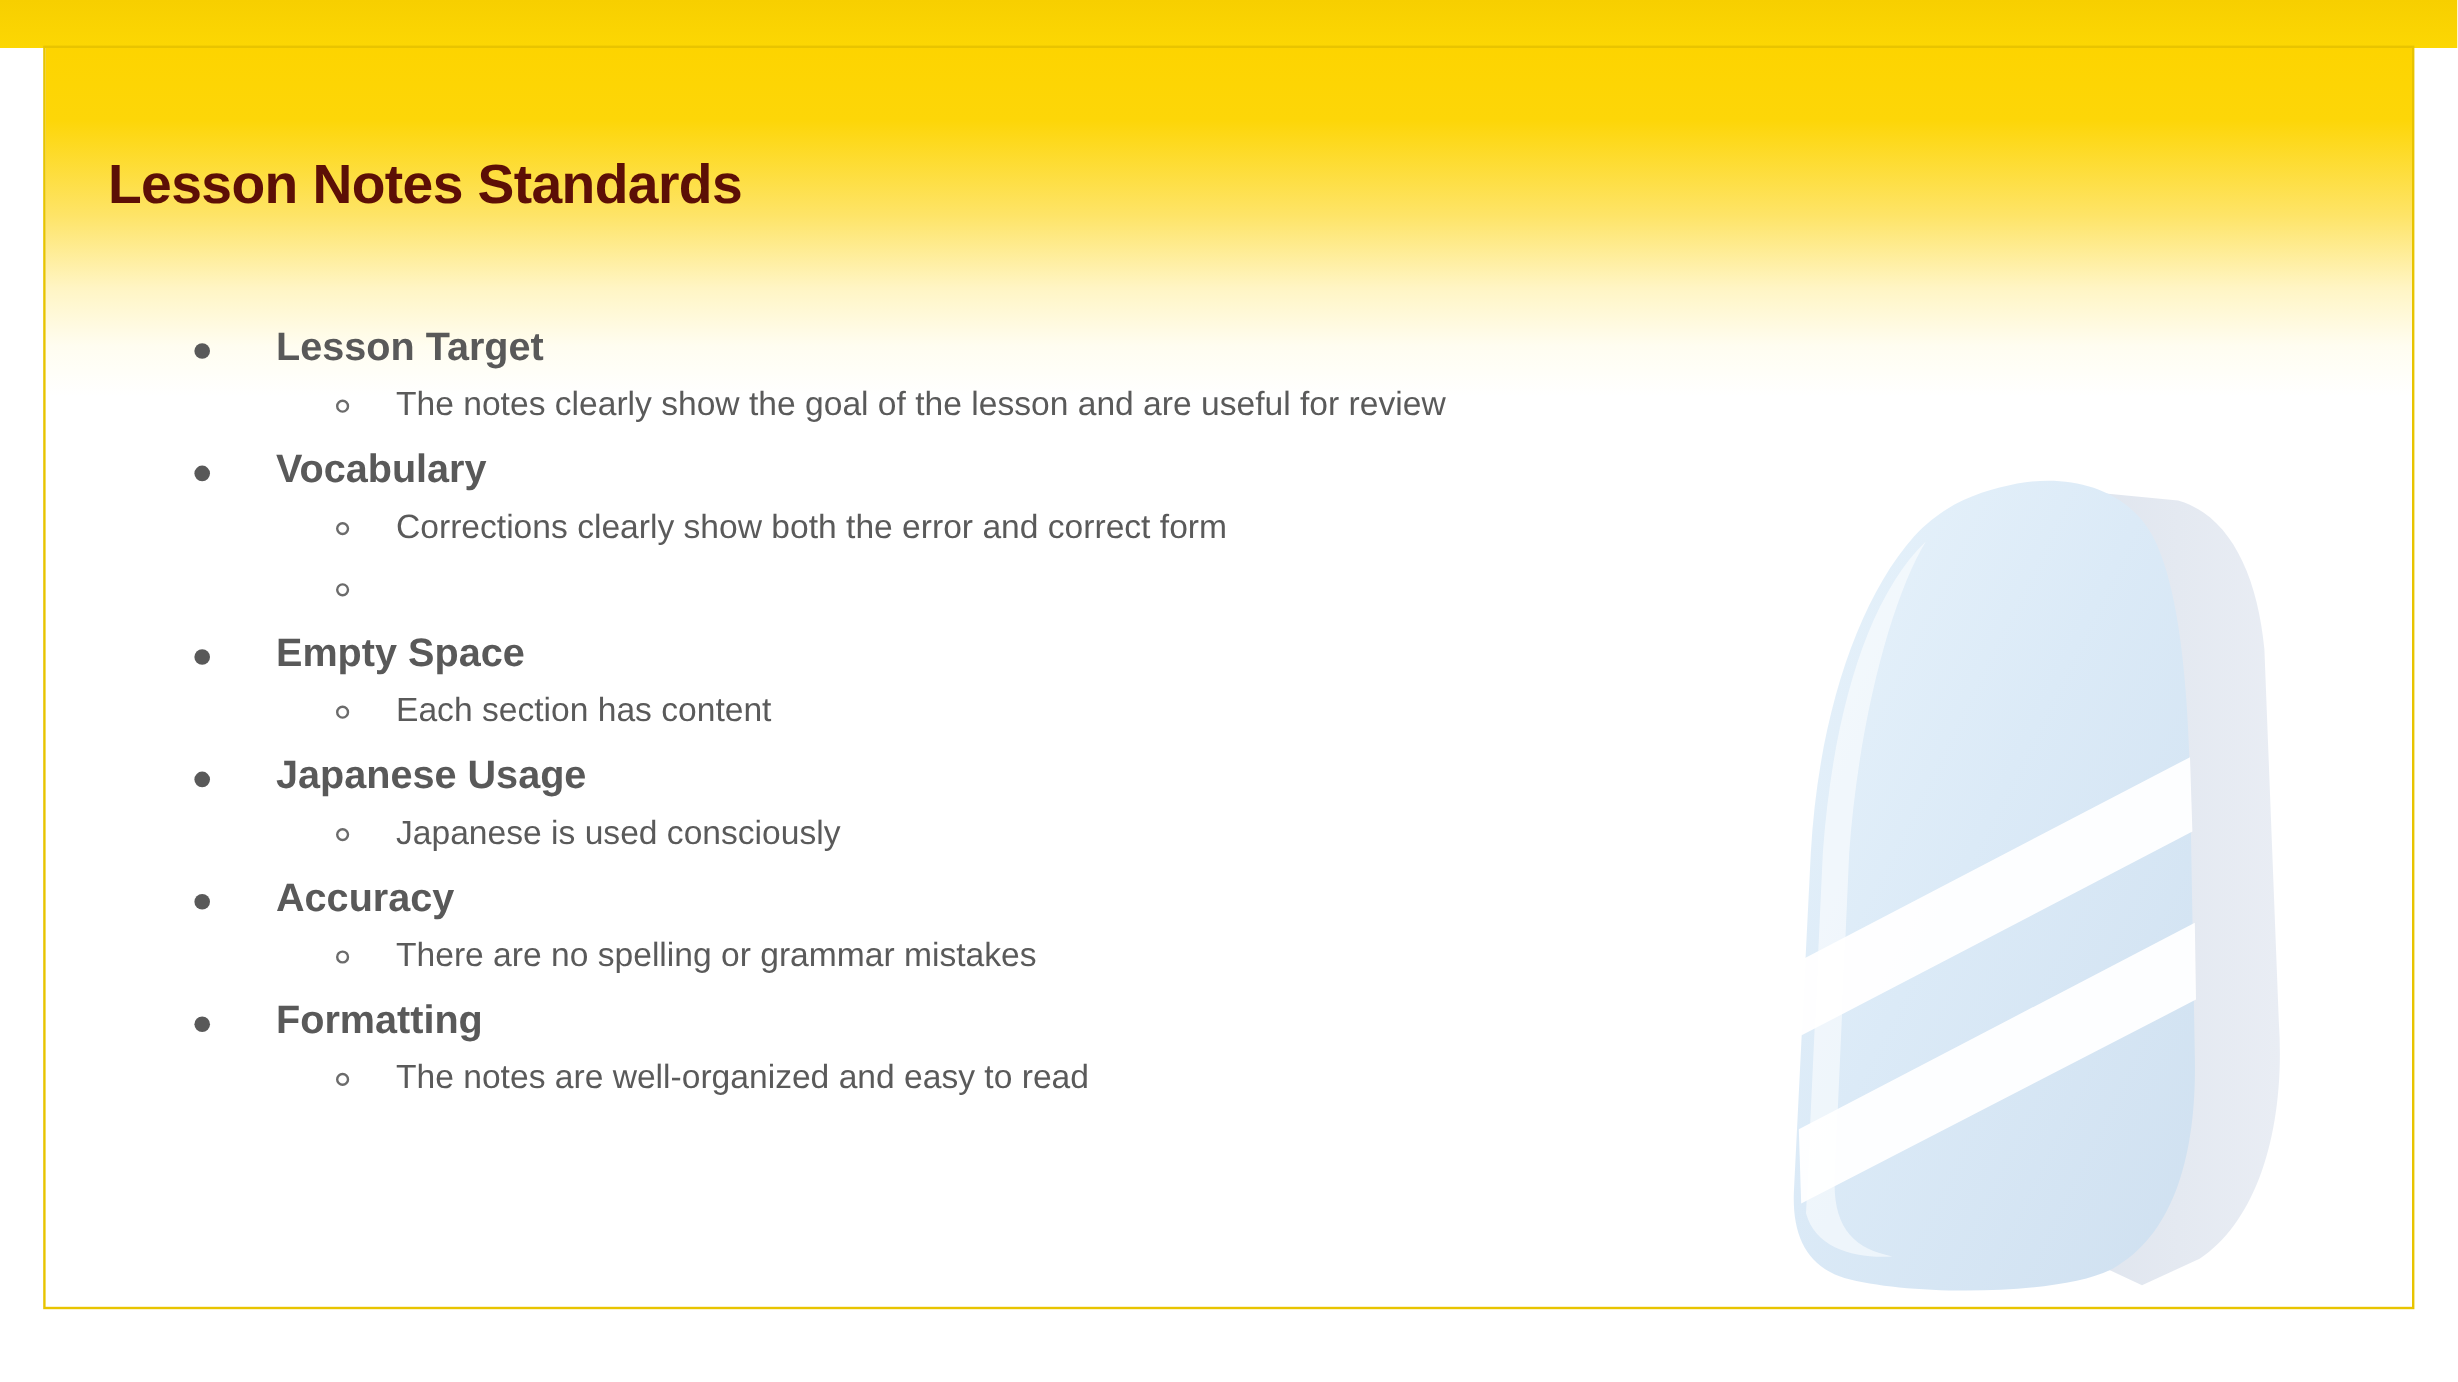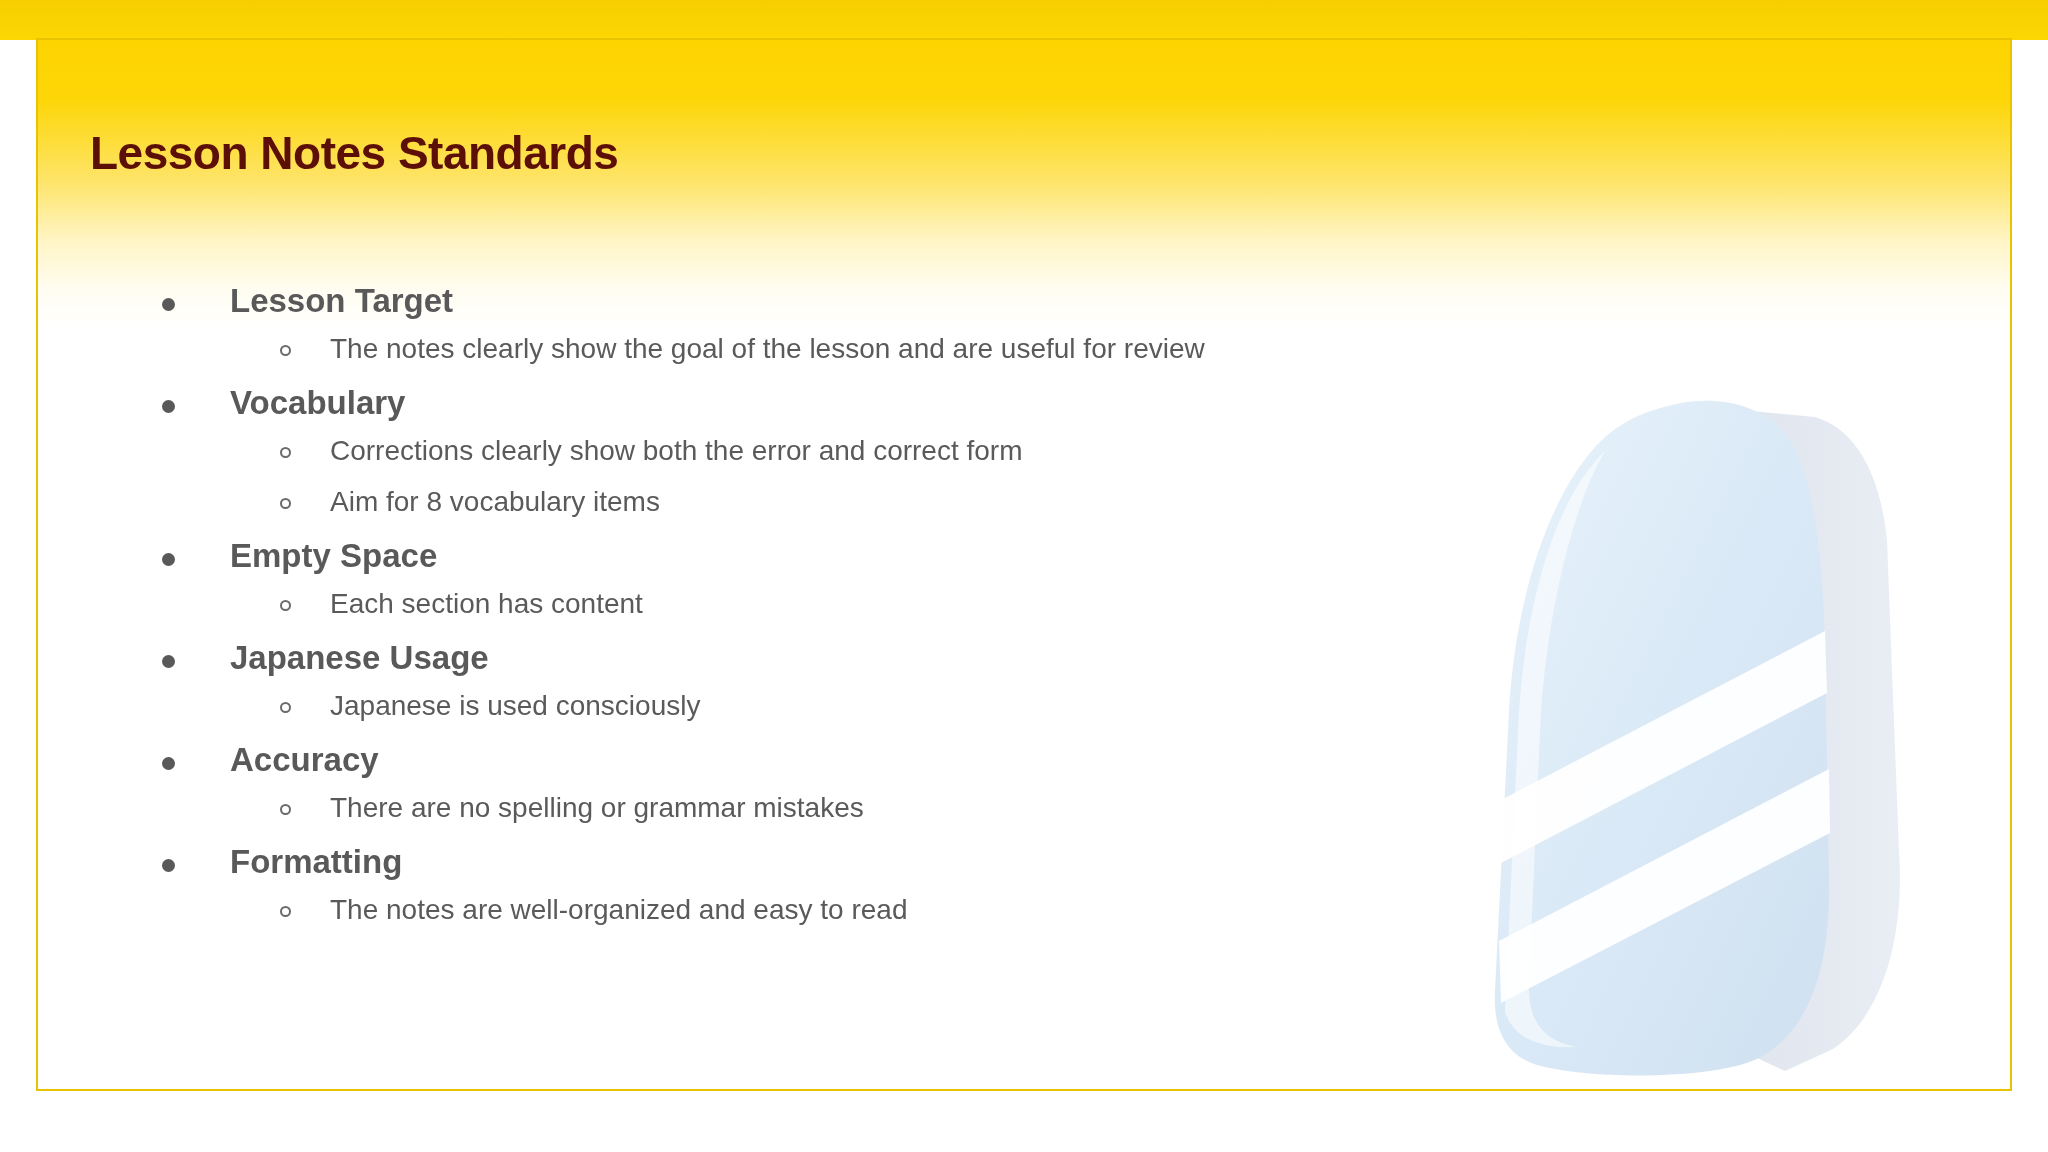--- a/index.html
+++ b/index.html
@@ -61,21 +61,21 @@
     font-weight: bold;
     color: #5c0f06;
     letter-spacing: -0.5px;
     line-height: 1.1;
     white-space: nowrap;
   }
 
   .content-list {
     position: absolute;
     left: 62px;
-    top: 244px;
+    top: 232px;
     width: 1400px;
   }
 
   .group {
     margin: 0;
   }
 
   .level1 {
     position: relative;
     display: block;
@@ -163,21 +163,20 @@
         </div>
         <div class="level2">
           <span class="b2"></span>
           <span>Corrections clearly show both the error and correct form</span>
         </div>
       </div>
 
       <div class="group">
         <div class="level2">
           <span class="b2"></span>
-          <span>Aim for 8 vocabulary items</span>
         </div>
       </div>
 
       <div class="group">
         <div class="level1">
           <span class="b1"></span>
           <span class="lbl">Empty Space</span>
         </div>
         <div class="level2">
           <span class="b2"></span>

